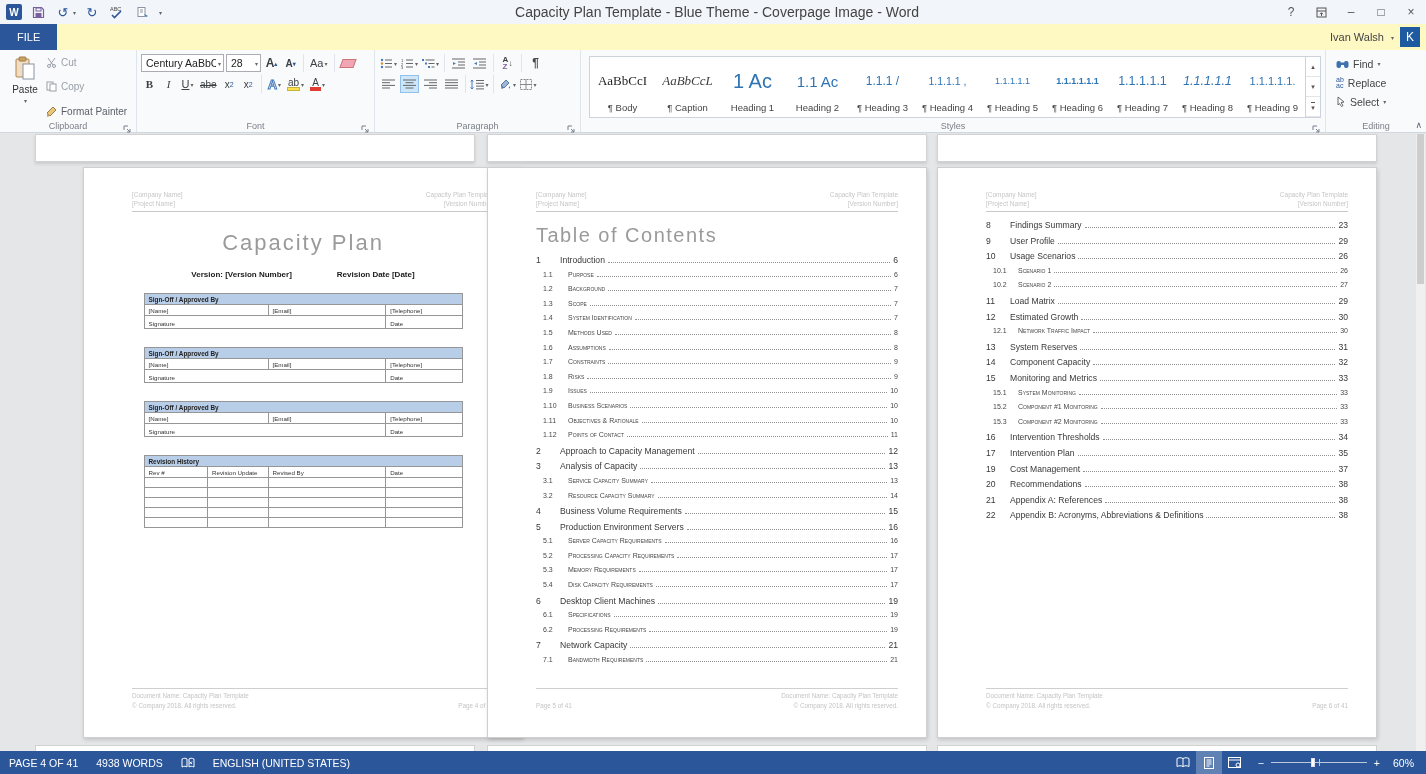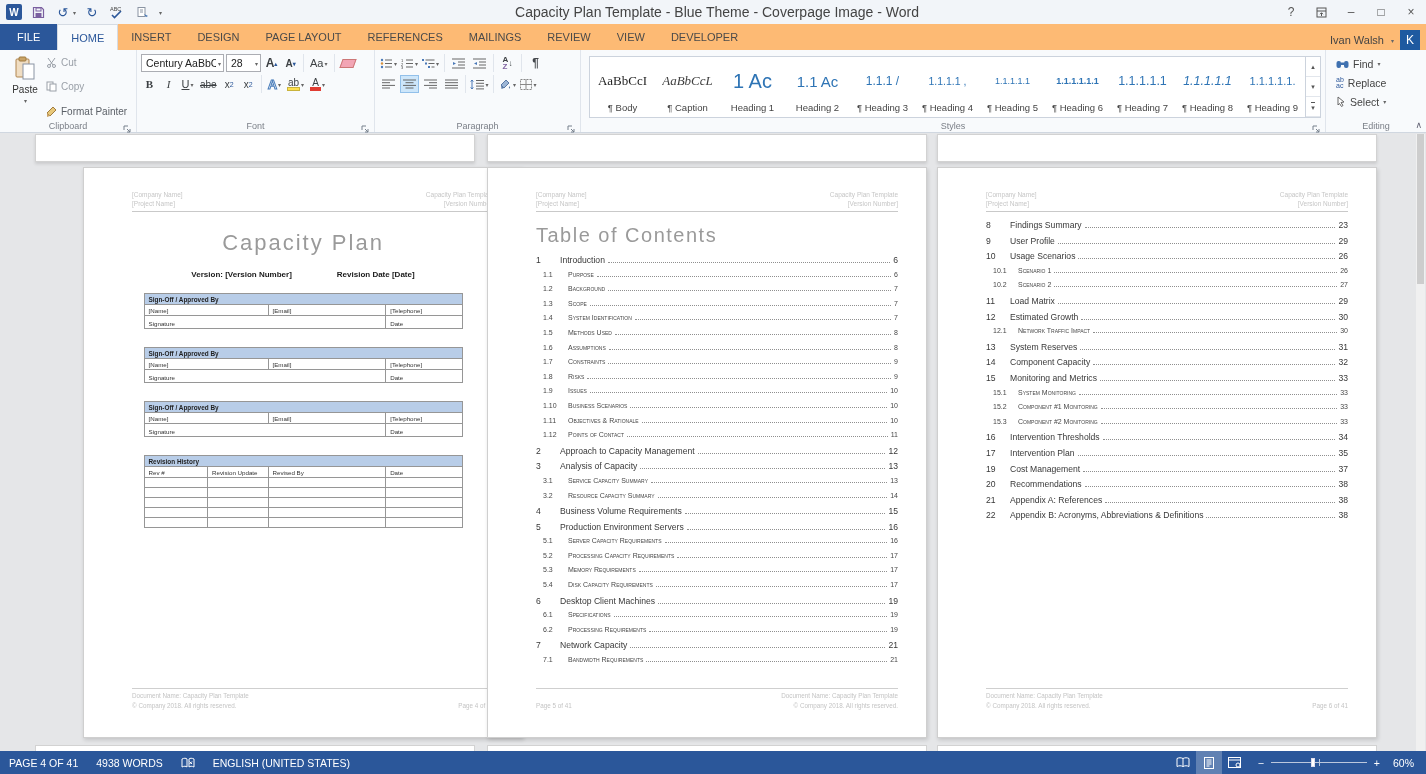--- a/index.html
+++ b/index.html
@@ -15,22 +15,22 @@
     font-size:13px; color:#2b579a; cursor:default; }
   .wordlogo { width:16px; height:16px; background:#2b579a; color:#fff; font-size:10px; font-weight:bold;
     display:flex; align-items:center; justify-content:center; border-radius:2px; }
   .undo-wrap { display:flex; align-items:center; }
   .mini-arrow { font-size:6px; color:#666; margin-left:1px; }
   .win-title { position:absolute; left:0; right:0; text-align:center; font-size:14px; color:#444; pointer-events:none;margin-left:8px; }
   .winbtns { margin-left:auto; display:flex; align-items:center; height:100%; z-index:2; }
   .winbtn { width:30px; height:100%; display:flex; align-items:center; justify-content:center;
     font-size:12px; color:#555; }
   
-  .tabrow { position:absolute; top:24px; left:0; right:0; height:26px; background:#fdba74;
-    display:flex; align-items:flex-end; }
+  .tabrow { position:absolute; top:24px; left:0; right:0; height:26px; background:#fef9c3;
+    display:flex; }
   .filetab { background:#2b579a; color:#fff; font-size:11px; padding:5px 17px 6px 17px; height:26px;
     display:flex; align-items:center; }
   .tabs { display:flex; height:26px; align-items:stretch; }
   .tab { font-size:11px; color:#4a4a4a; padding:0 13px; display:flex; align-items:center; }
   .tabs div:first-of-type { background:#f8fafc; border:1px solid #d5dbe3; border-bottom:none;
     color:#2b579a; }
   .userarea { margin-left:auto; display:flex; align-items:center; gap:6px; padding-right:6px; }
   .username { font-size:11px; color:#444; }
   .avatar { width:20px; height:20px; background:#1e5aa0; color:#fff; font-size:12px;
     display:flex; align-items:center; justify-content:center; }
@@ -228,32 +228,20 @@
           </svg>
       </span>
       <span class="winbtn">–</span>
       <span class="winbtn">□</span>
       <span class="winbtn">×</span>
     </div>
   </div>
 
   <div class="tabrow">
     <div class="filetab">FILE</div>
-    <div class="tabs">
-
-    <div class="tab">HOME</div>
-        <div class="tab">INSERT</div>
-        <div class="tab">DESIGN</div>
-        <div class="tab">PAGE LAYOUT</div>
-        <div class="tab">REFERENCES</div>
-        <div class="tab">MAILINGS</div>
-        <div class="tab">REVIEW</div>
-        <div class="tab">VIEW</div>
-        <div class="tab">DEVELOPER</div>
-      </div>
     <div class="userarea">
       <span class="username">Ivan Walsh</span>
       <span class="mini-arrow">▾</span>
       <span class="avatar">K</span>
     </div>
   </div>
 
   <div class="ribbon">
 
     <div class="group g-clipboard">

